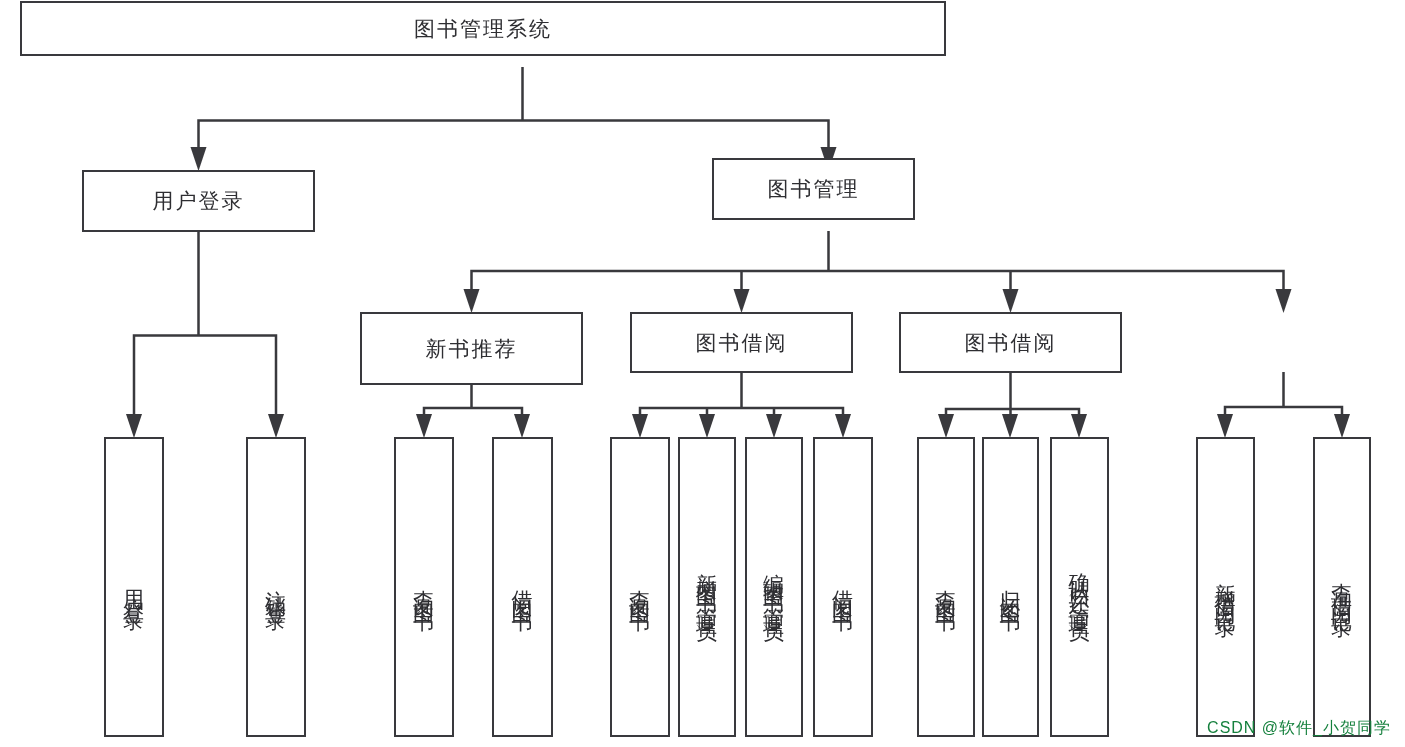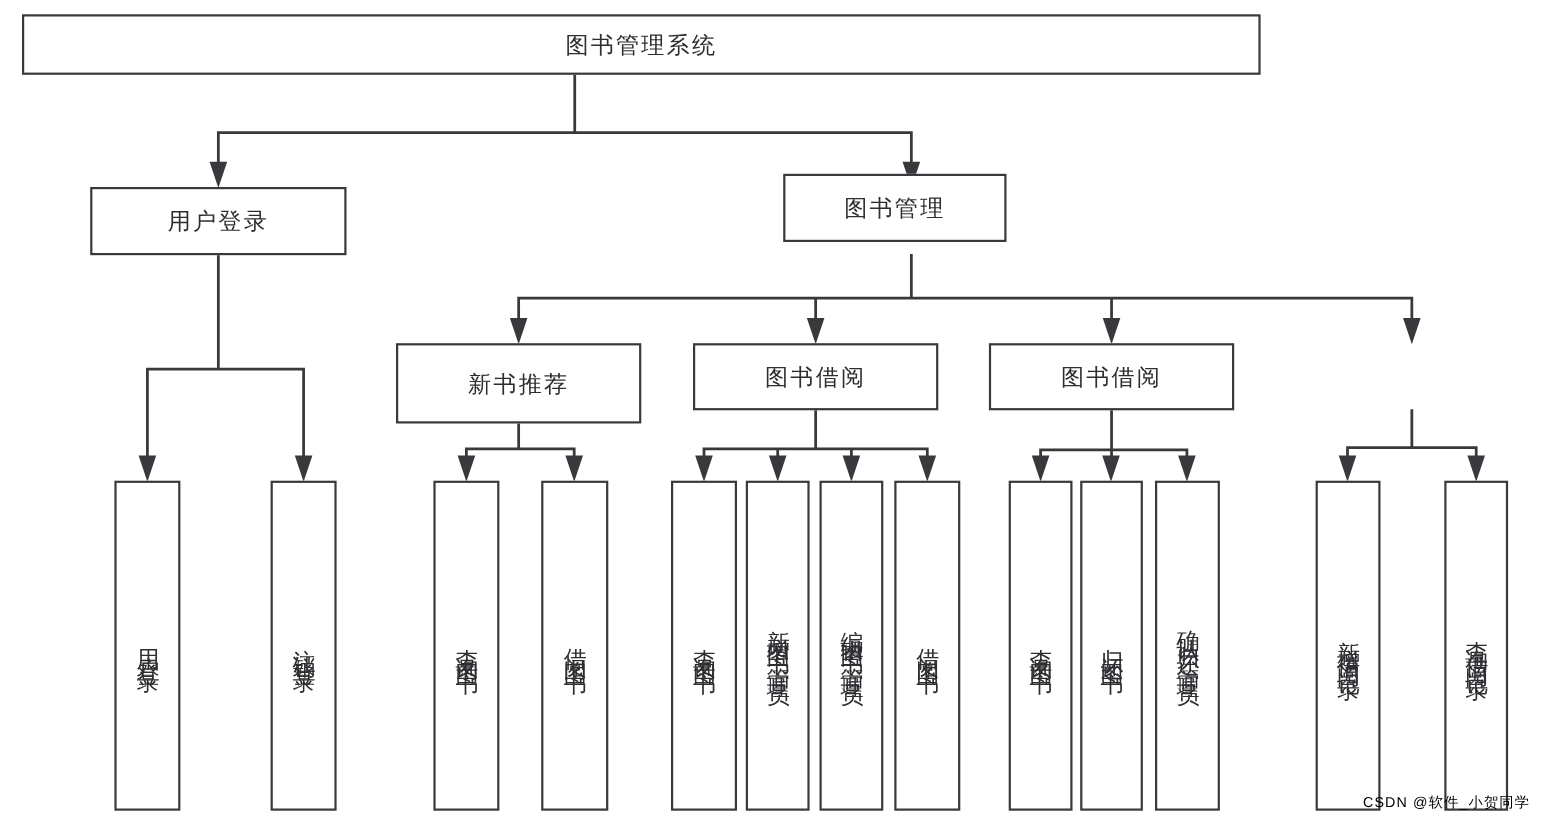--- a/index.html
+++ b/index.html
@@ -32,22 +32,22 @@
     text-orientation:mixed;
     letter-spacing:7px;
     font-size:21px;
     line-height:1;
     white-space:normal;
   }
   .watermark{
     position:absolute;
     right:14px;
     bottom:8px;
-    font-size:13px;
-    color:#000000;
+    font-size:16px;
+    color:#15803d;
     letter-spacing:1px;
     z-index:3;
     white-space:nowrap;
   }
 </style>
 </head>
 <body>
 
 <div id="canvas">
 
@@ -77,21 +77,21 @@
       <polygon points="766,414 782,414 774,438"></polygon>
       <polygon points="835,414 851,414 843,438"></polygon>
       <polygon points="938,414 954,414 946,438"></polygon>
       <polygon points="1002,414 1018,414 1010,438"></polygon>
       <polygon points="1071,414 1087,414 1079,438"></polygon>
       <polygon points="1217,414 1233,414 1225,438"></polygon>
       <polygon points="1334,414 1350,414 1342,438"></polygon>
     </g>
   </svg>
 
-  <div class="node" style="left:20px;top:13px;width:1126px;height:55px;">
+  <div class="node" style="left:20px;top:1px;width:926px;height:55px;">
     <span class="lbl">图书管理系统</span>
   </div>
 
   <div class="node" style="left:82px;top:170px;width:233px;height:62px;">
     <span class="lbl">用户登录</span>
   </div>
   <div class="node" style="left:712px;top:158px;width:203px;height:62px;">
     <span class="lbl">图书管理</span>
   </div>
 

